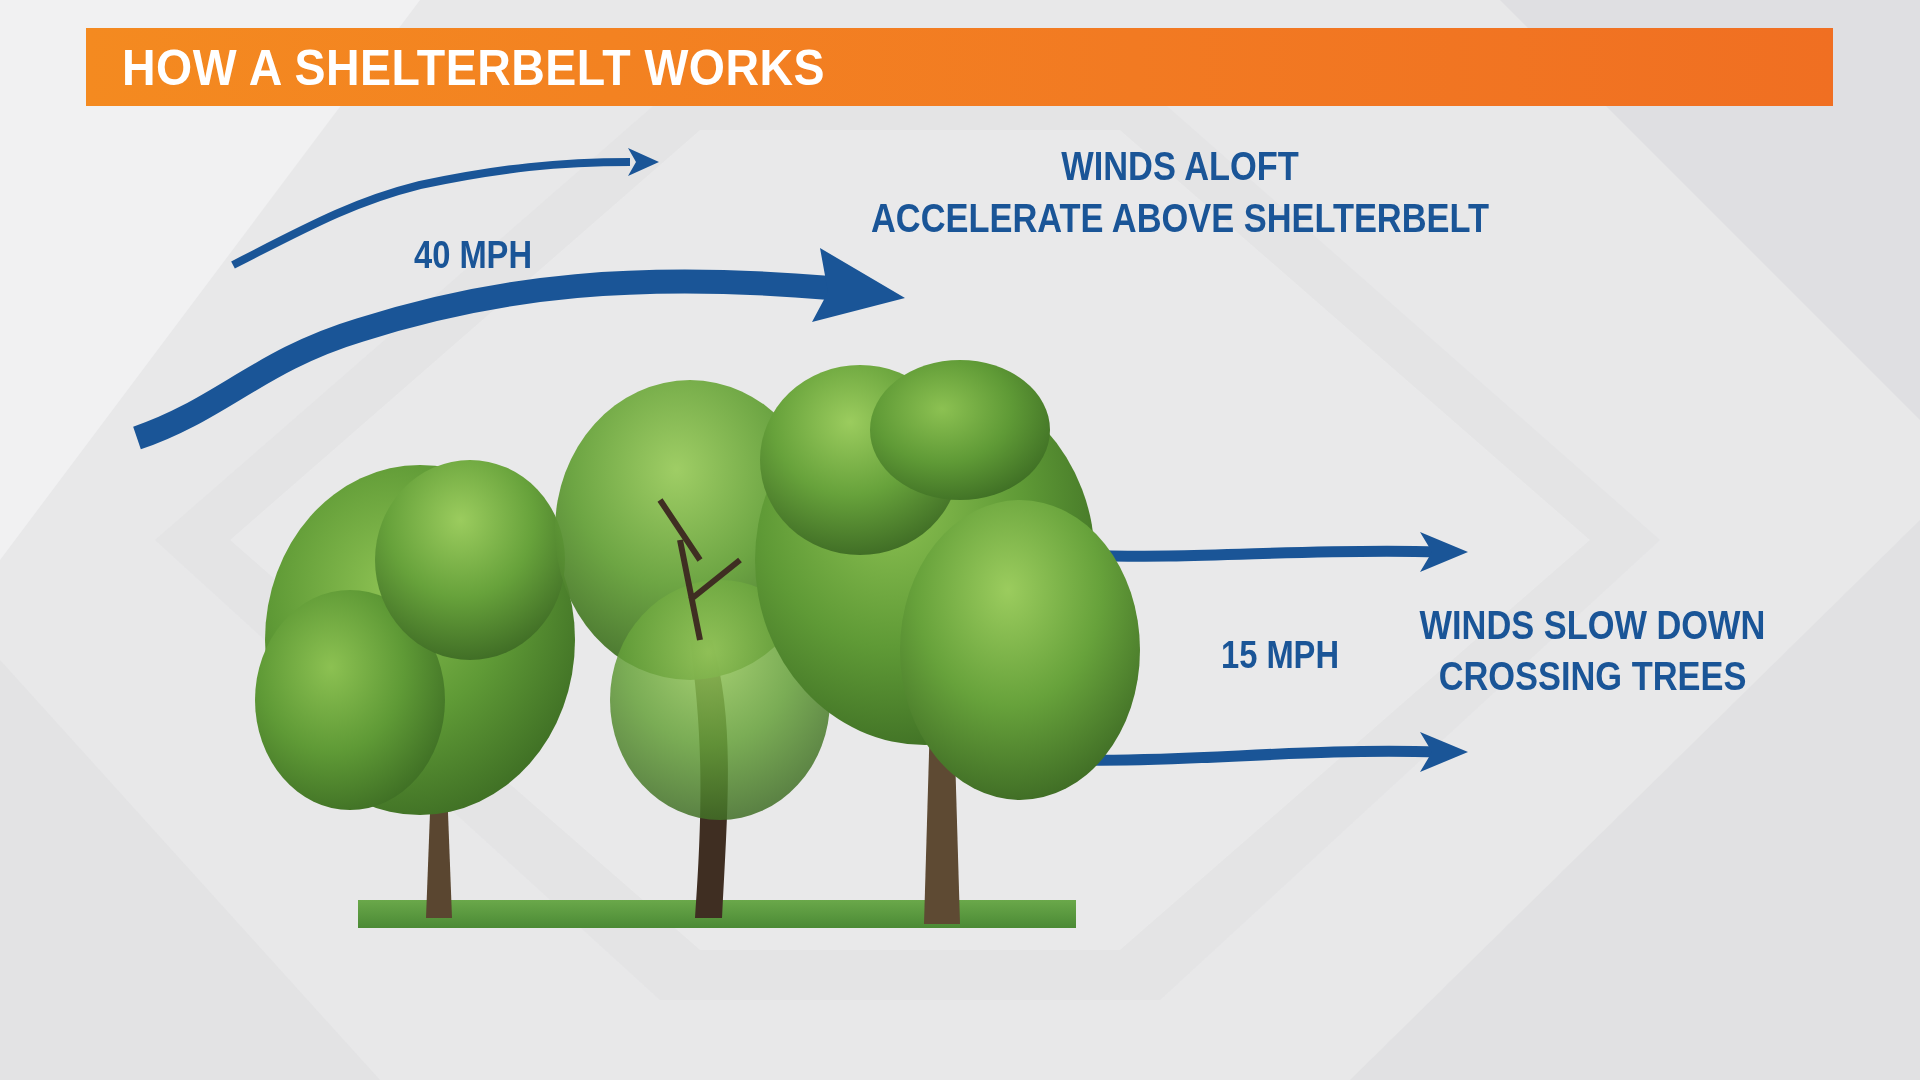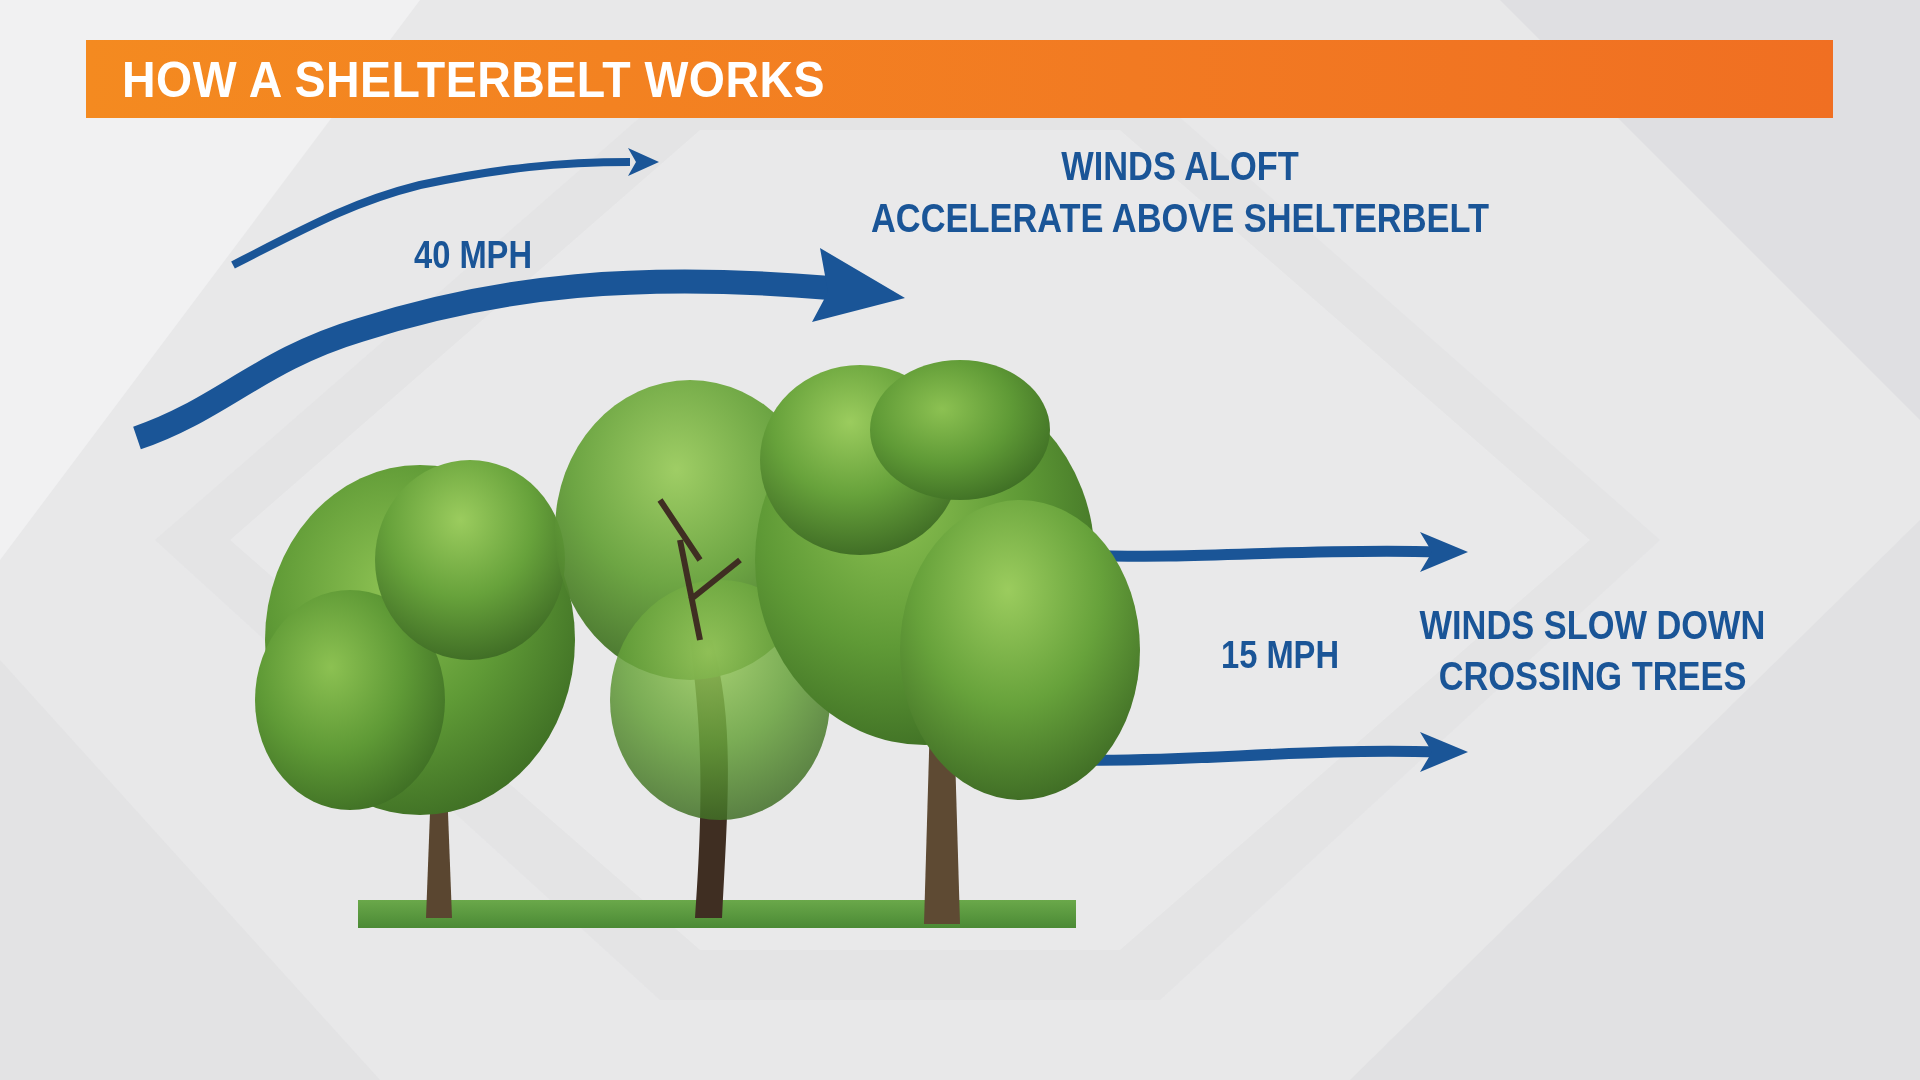--- a/index.html
+++ b/index.html
@@ -1,19 +1,19 @@
 <!DOCTYPE html>
 <html><head>
 <meta charset="utf-8">
 <style>
   html, body { margin:0; padding:0; }
   body { width:1920px; height:1080px; overflow:hidden; position:relative;
          background:#e9e9ea; font-family:"Liberation Sans", sans-serif; }
   .bg { position:absolute; inset:0; }
-  .banner { position:absolute; left:86px; top:40px; width:1747px; height:78px;
+  .banner { position:absolute; left:86px; top:28px; width:1747px; height:78px;
             background:linear-gradient(90deg,#f48a20 0%,#f27a22 60%,#f06f22 100%); }
   .banner-title { position:absolute; left:36px; top:12px; color:#ffffff;
                   font-weight:bold; font-size:50px; letter-spacing:0.5px; line-height:56px;
                   transform:scaleX(0.93); transform-origin:left center; white-space:nowrap; }
   .label { position:absolute; color:#1a5597; font-weight:bold; white-space:nowrap;
            transform:scaleX(0.86); line-height:1; text-align:center; }
   .svg-layer { position:absolute; inset:0; }
 </style>
 </head>
 <body>

